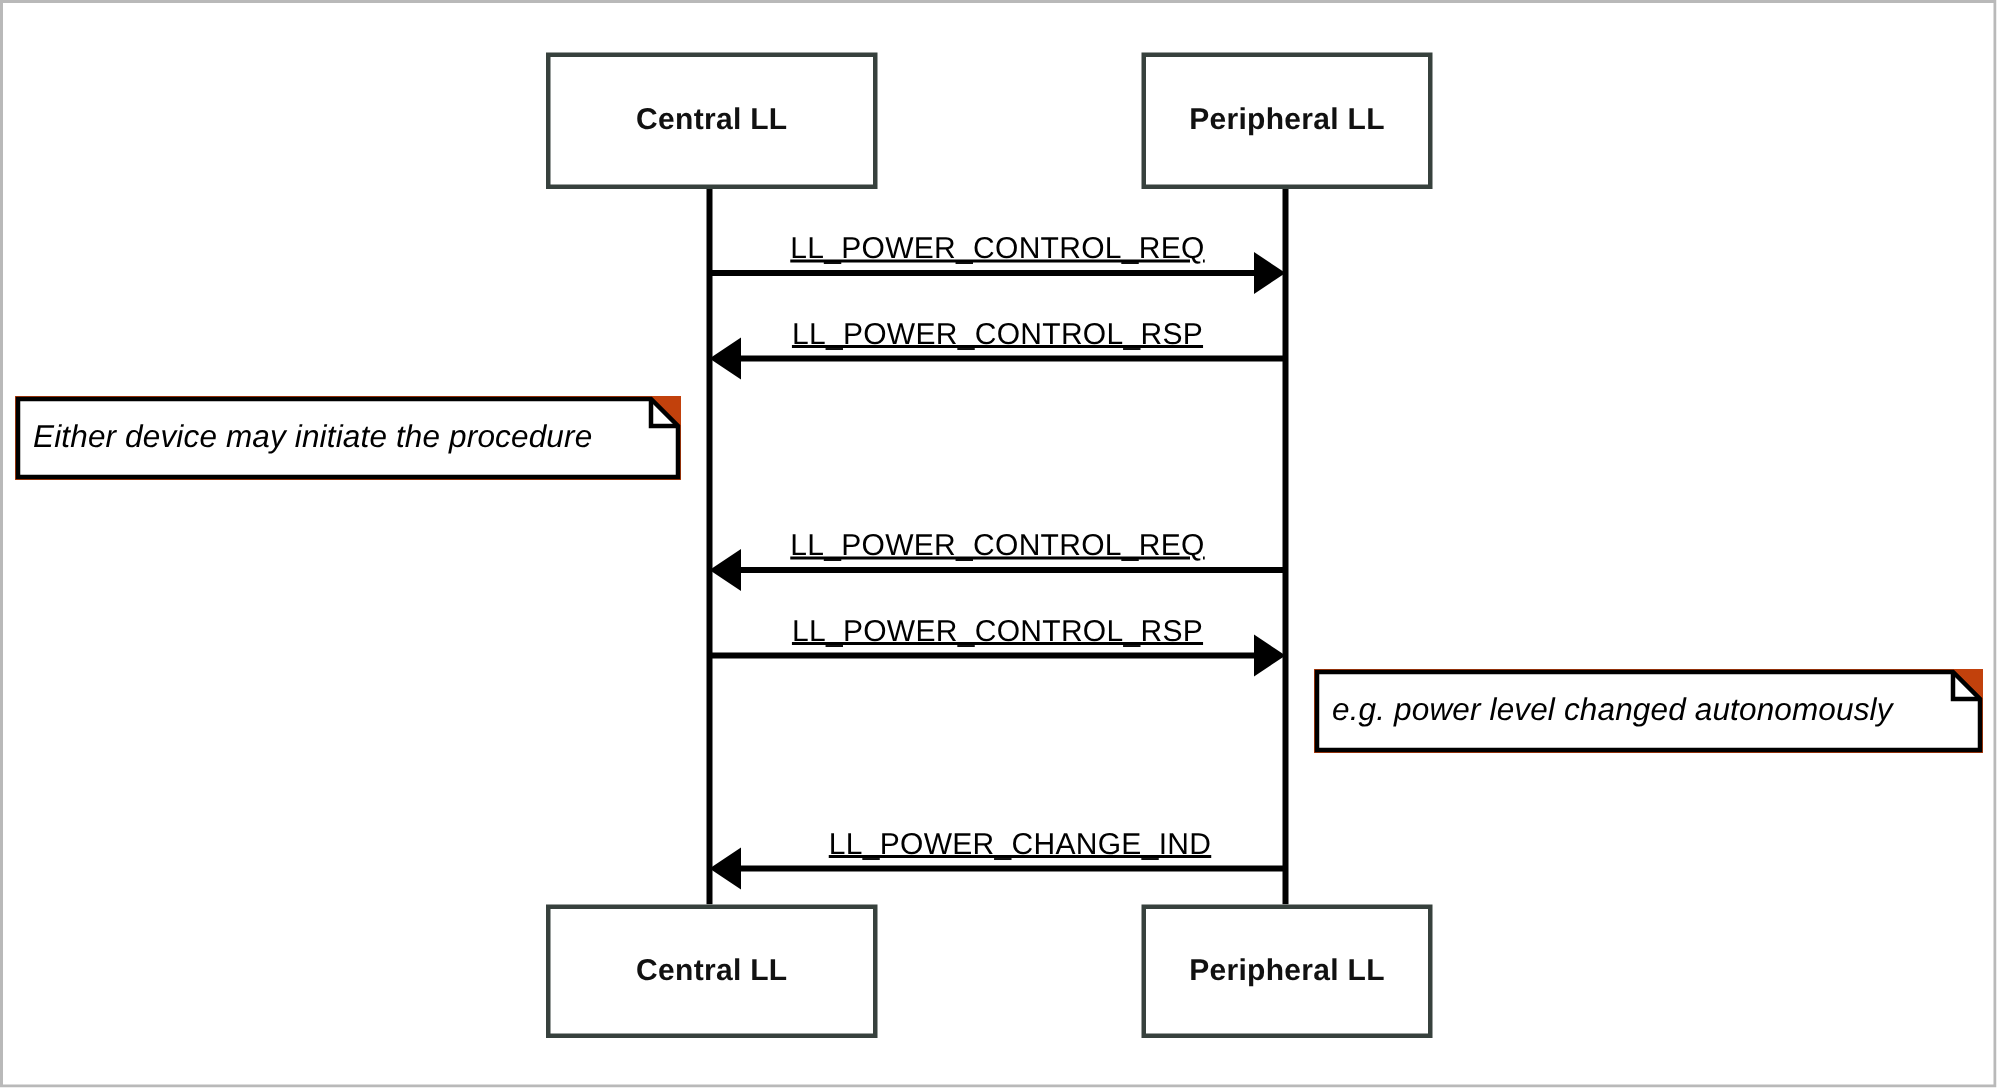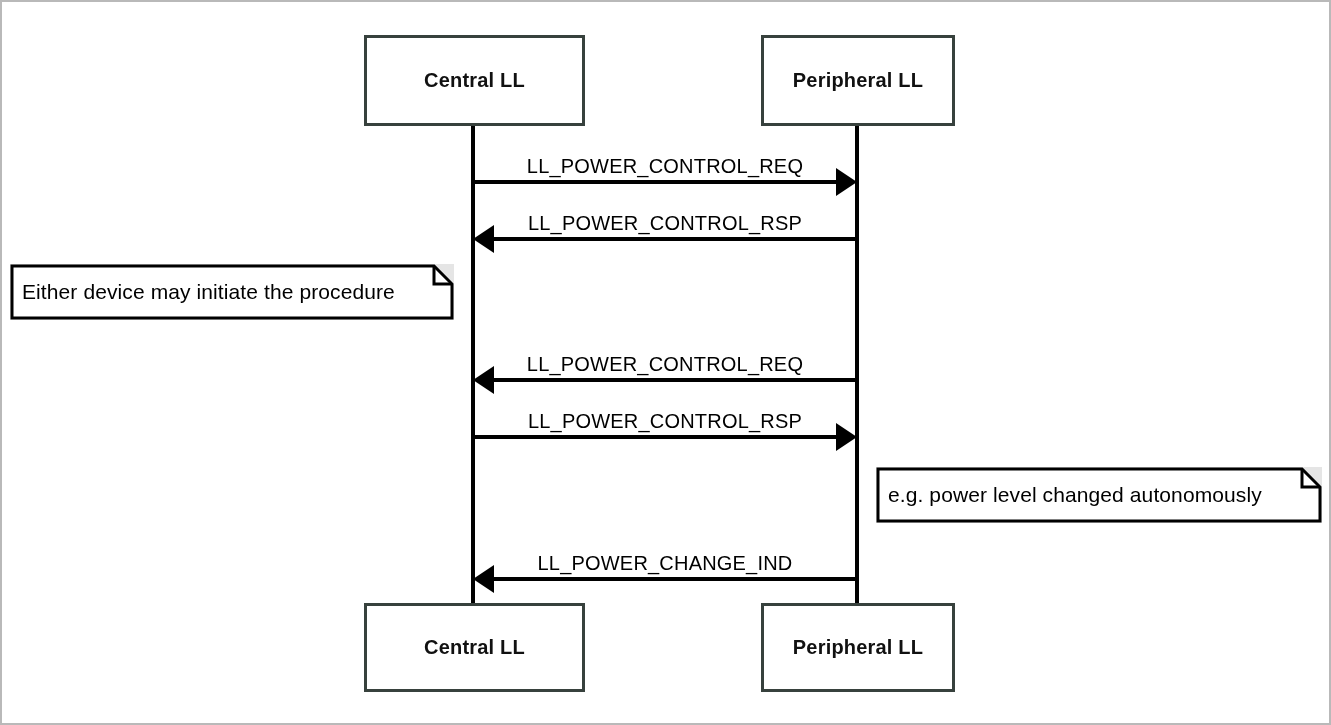--- a/index.html
+++ b/index.html
@@ -43,27 +43,29 @@
     white-space: nowrap;
     font-weight: bold;
   }
   .msg-label {
     position: absolute;
     font-size: 20px;
     color: #000000;
     white-space: nowrap;
     letter-spacing: 0.2px;
     text-align: center;
+    text-decoration: underline;
   }
   .note {
     position: absolute;
     box-sizing: border-box;
-    background: #e5e5e5;
+    background: #c2410c;
     display: flex;
     align-items: center;
+    font-style: italic;
   }
   .note .note-text {
     position: relative;
     z-index: 2;
     font-size: 21px;
     color: #000000;
     white-space: nowrap;
     padding-left: 12px;
     letter-spacing: 0.1px;
   }
@@ -127,31 +129,31 @@
   </div>
 
   <div class="msg-label" style="left:471px; top:153px; width:384px;">LL_POWER_CONTROL_REQ</div>
 
   <div class="msg-label" style="left:471px; top:210px; width:384px;">LL_POWER_CONTROL_RSP</div>
 
   <div class="msg-label" style="left:471px; top:351px; width:384px;">LL_POWER_CONTROL_REQ</div>
 
   <div class="msg-label" style="left:471px; top:408px; width:384px;">LL_POWER_CONTROL_RSP</div>
 
-  <div class="msg-label" style="left:471px; top:550px; width:384px;">LL_POWER_CHANGE_IND</div>
+  <div class="msg-label" style="left:486px; top:550px; width:384px;">LL_POWER_CHANGE_IND</div>
 
   <div class="note" style="left:8px; top:262px; width:444px; height:56px;">
     <svg width="444" height="56" viewBox="0 0 444 56" xmlns="http://www.w3.org/2000/svg">
       <path d="M2,2 L424,2 L442,20 L442,54 L2,54 Z" fill="#ffffff" stroke="#000000" stroke-width="3"></path>
       <path d="M424,2 L424,20 L442,20" fill="none" stroke="#000000" stroke-width="3"></path>
     </svg>
     <span class="note-text">Either device may initiate the procedure</span>
   </div>
 
-  <div class="note" style="left:874px; top:465px; width:446px; height:56px;">
+  <div class="note" style="left:874px; top:444px; width:446px; height:56px;">
     <svg width="446" height="56" viewBox="0 0 446 56" xmlns="http://www.w3.org/2000/svg">
       <path d="M2,2 L426,2 L444,20 L444,54 L2,54 Z" fill="#ffffff" stroke="#000000" stroke-width="3"></path>
       <path d="M426,2 L426,20 L444,20" fill="none" stroke="#000000" stroke-width="3"></path>
     </svg>
     <span class="note-text">e.g. power level changed autonomously</span>
   </div>
 
 </div>
 
 </body></html>

